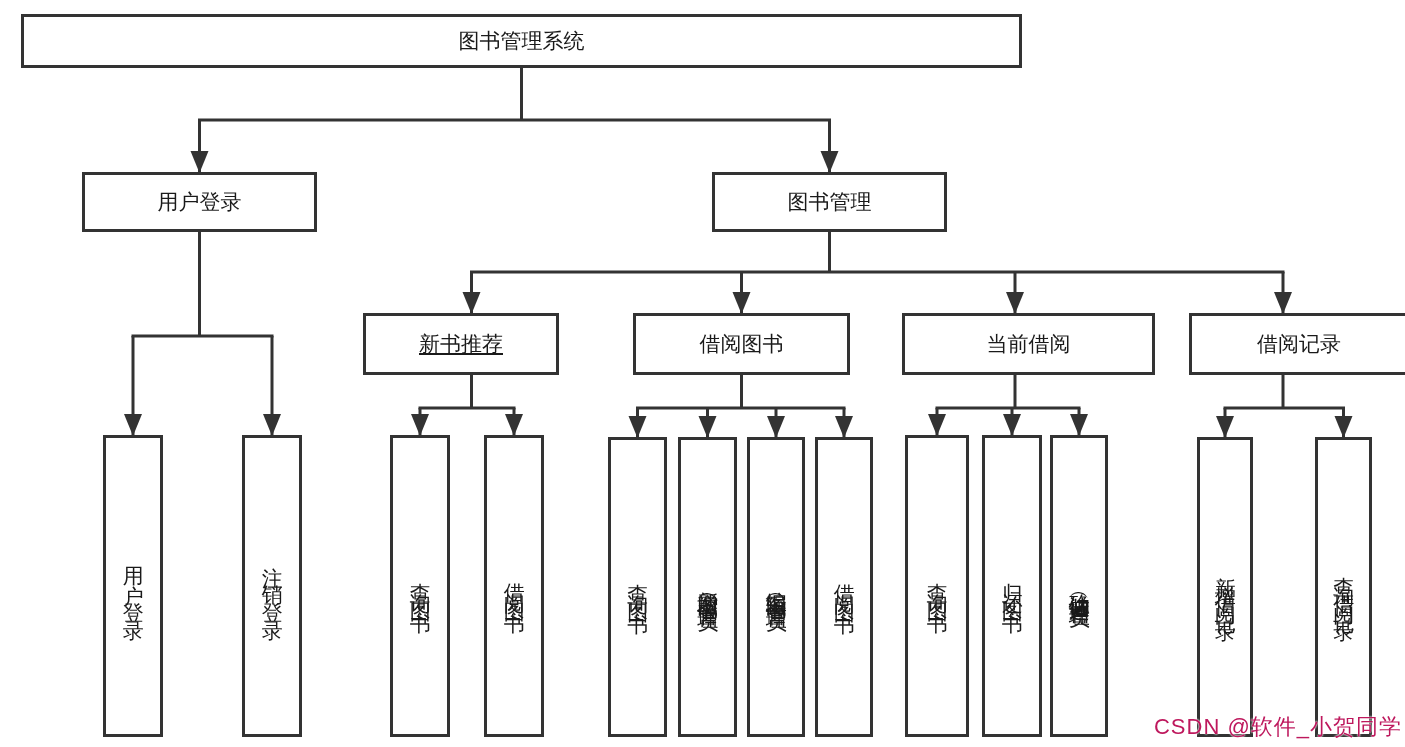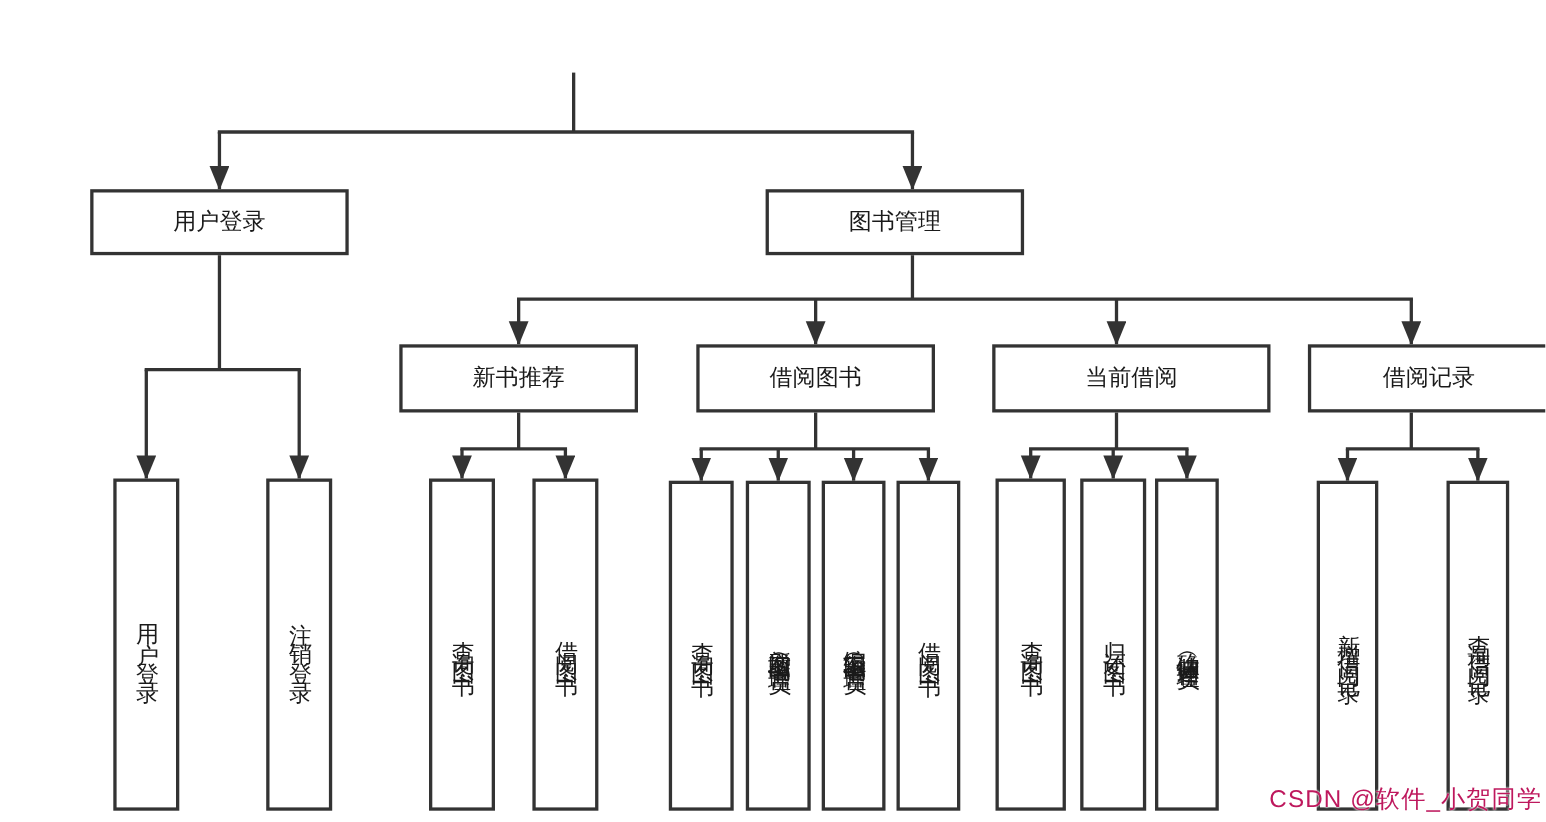--- a/index.html
+++ b/index.html
@@ -96,23 +96,24 @@
         <g>
           <line x1="1283" y1="373" x2="1283" y2="408"></line>
           <line x1="1225" y1="408" x2="1343.5" y2="408" stroke-linecap="square"></line>
           <line x1="1225" y1="408" x2="1225" y2="438" marker-end="url(#arrow)"></line>
           <line x1="1343.5" y1="408" x2="1343.5" y2="438" marker-end="url(#arrow)"></line>
         </g>
       </g>
   </svg>
 
   <div id="watermark">CSDN @软件_小贺同学</div>
+<div class="node horizontal" style="left: 21px; top: 14px; width: 1001px; height: 54px;">图书管理系统</div>
     <div class="node horizontal" style="left: 82px; top: 172px; width: 235px; height: 60px;">用户登录</div>
-    <div class="node horizontal" style="left: 696px; top: 172px; width: 235px; height: 60px;">图书管理</div>
-    <div class="node horizontal" style="left: 363px; top: 313px; width: 217px; height: 62px;">新书推荐</div>
+    <div class="node horizontal" style="left: 712px; top: 172px; width: 235px; height: 60px;">图书管理</div>
+    <div class="node horizontal" style="left: 363px; top: 313px; width: 196px; height: 62px; text-decoration: underline;">新书推荐</div>
     <div class="node horizontal" style="left: 633px; top: 313px; width: 217px; height: 62px;">借阅图书</div>
     <div class="node horizontal" style="left: 902px; top: 313px; width: 253px; height: 62px;">当前借阅</div>
     <div class="node horizontal" style="left: 1173px; top: 313px; width: 220px; height: 62px; margin-left: 16px;">借阅记录</div>
     <div class="node vertical" style="left: 103px; top: 435px; width: 60px; height: 302px; letter-spacing: 18px;">用户登录</div>
     <div class="node vertical" style="left: 242px; top: 435px; width: 60px; height: 302px; letter-spacing: 18px;">注销登录</div>
     <div class="node vertical" style="left: 390px; top: 435px; width: 60px; height: 302px; letter-spacing: 10px;">查询图书</div>
     <div class="node vertical" style="left: 484px; top: 435px; width: 60px; height: 302px; letter-spacing: 10px;">借阅图书</div>
     <div class="node vertical" style="left: 608px; top: 437px; width: 59px; height: 300px; letter-spacing: 10px;">查询图书</div>
     <div class="node vertical" style="left: 678px; top: 437px; width: 59px; height: 300px; letter-spacing: 3px;">新增图书（管理员）</div>
     <div class="node vertical" style="left: 747px; top: 437px; width: 58px; height: 300px; letter-spacing: 3px;">编辑图书（管理员）</div>

